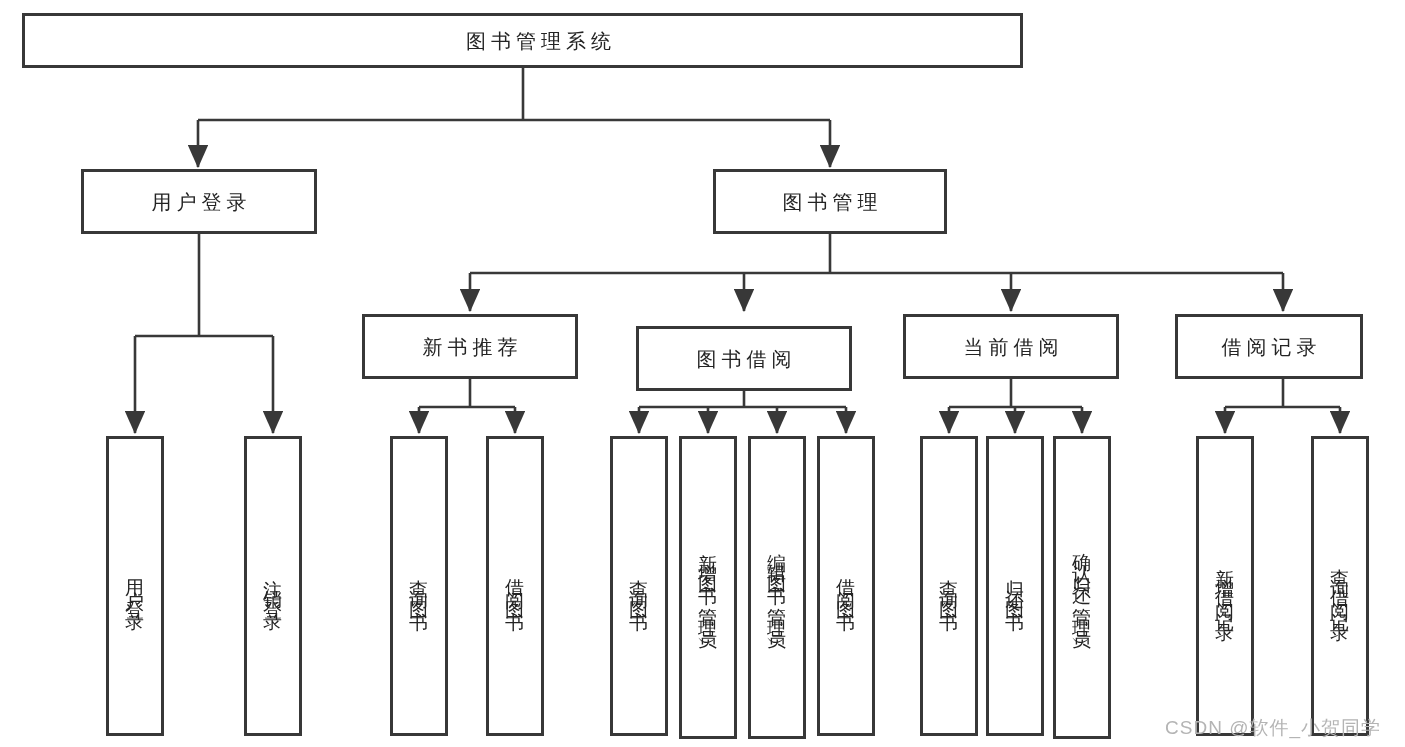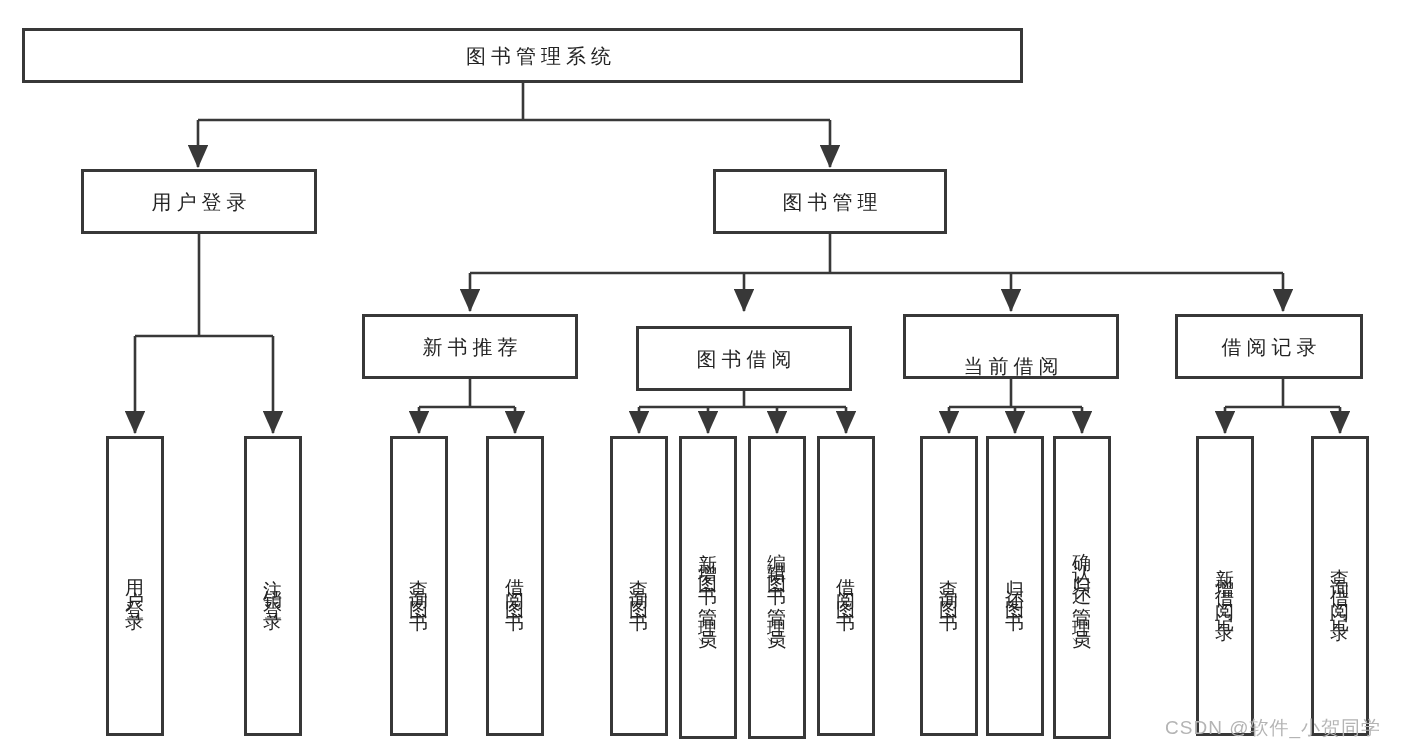--- a/index.html
+++ b/index.html
@@ -67,38 +67,38 @@
       <path d="M949 407 V433" marker-end="url(#arr)"></path>
       <path d="M1015 407 V433" marker-end="url(#arr)"></path>
       <path d="M1082 407 V433" marker-end="url(#arr)"></path>
 
       <path d="M1283 379 V407 M1225 407 H1340"></path>
       <path d="M1225 407 V433" marker-end="url(#arr)"></path>
       <path d="M1340 407 V433" marker-end="url(#arr)"></path>
     </g>
   </svg>
 
-  <div class="node node-h" style="left:22px;top:28px;width:1001px;height:55px;padding-left:32px;">
+  <div class="node node-h" style="left:22px;top:13px;width:1001px;height:55px;padding-left:32px;">
     <span>图书管理系统</span>
   </div>
 
   <div class="node node-h" style="left:81px;top:169px;width:236px;height:65px;">
     <span>用户登录</span>
   </div>
   <div class="node node-h" style="left:362px;top:314px;width:216px;height:65px;">
     <span>新书推荐</span>
   </div>
 
   <div class="node node-h" style="left:713px;top:169px;width:234px;height:65px;">
     <span>图书管理</span>
   </div>
   <div class="node node-h" style="left:636px;top:314px;width:216px;height:65px;margin-top:12px;">
     <span>图书借阅</span>
   </div>
-  <div class="node node-h" style="left:903px;top:314px;width:216px;height:65px;align-items:flex-end;">
+  <div class="node node-h" style="left:903px;top:314px;width:216px;height:65px;">
     <span>当前借阅</span>
   </div>
   <div class="node node-h" style="left:1175px;top:314px;width:188px;height:65px;">
     <span>借阅记录</span>
   </div>
 
   <div class="node node-v" style="left:106px;top:436px;width:58px;height:300px;">
     <span>用户登录</span>
   </div>
   <div class="node node-v" style="left:244px;top:436px;width:58px;height:300px;">

